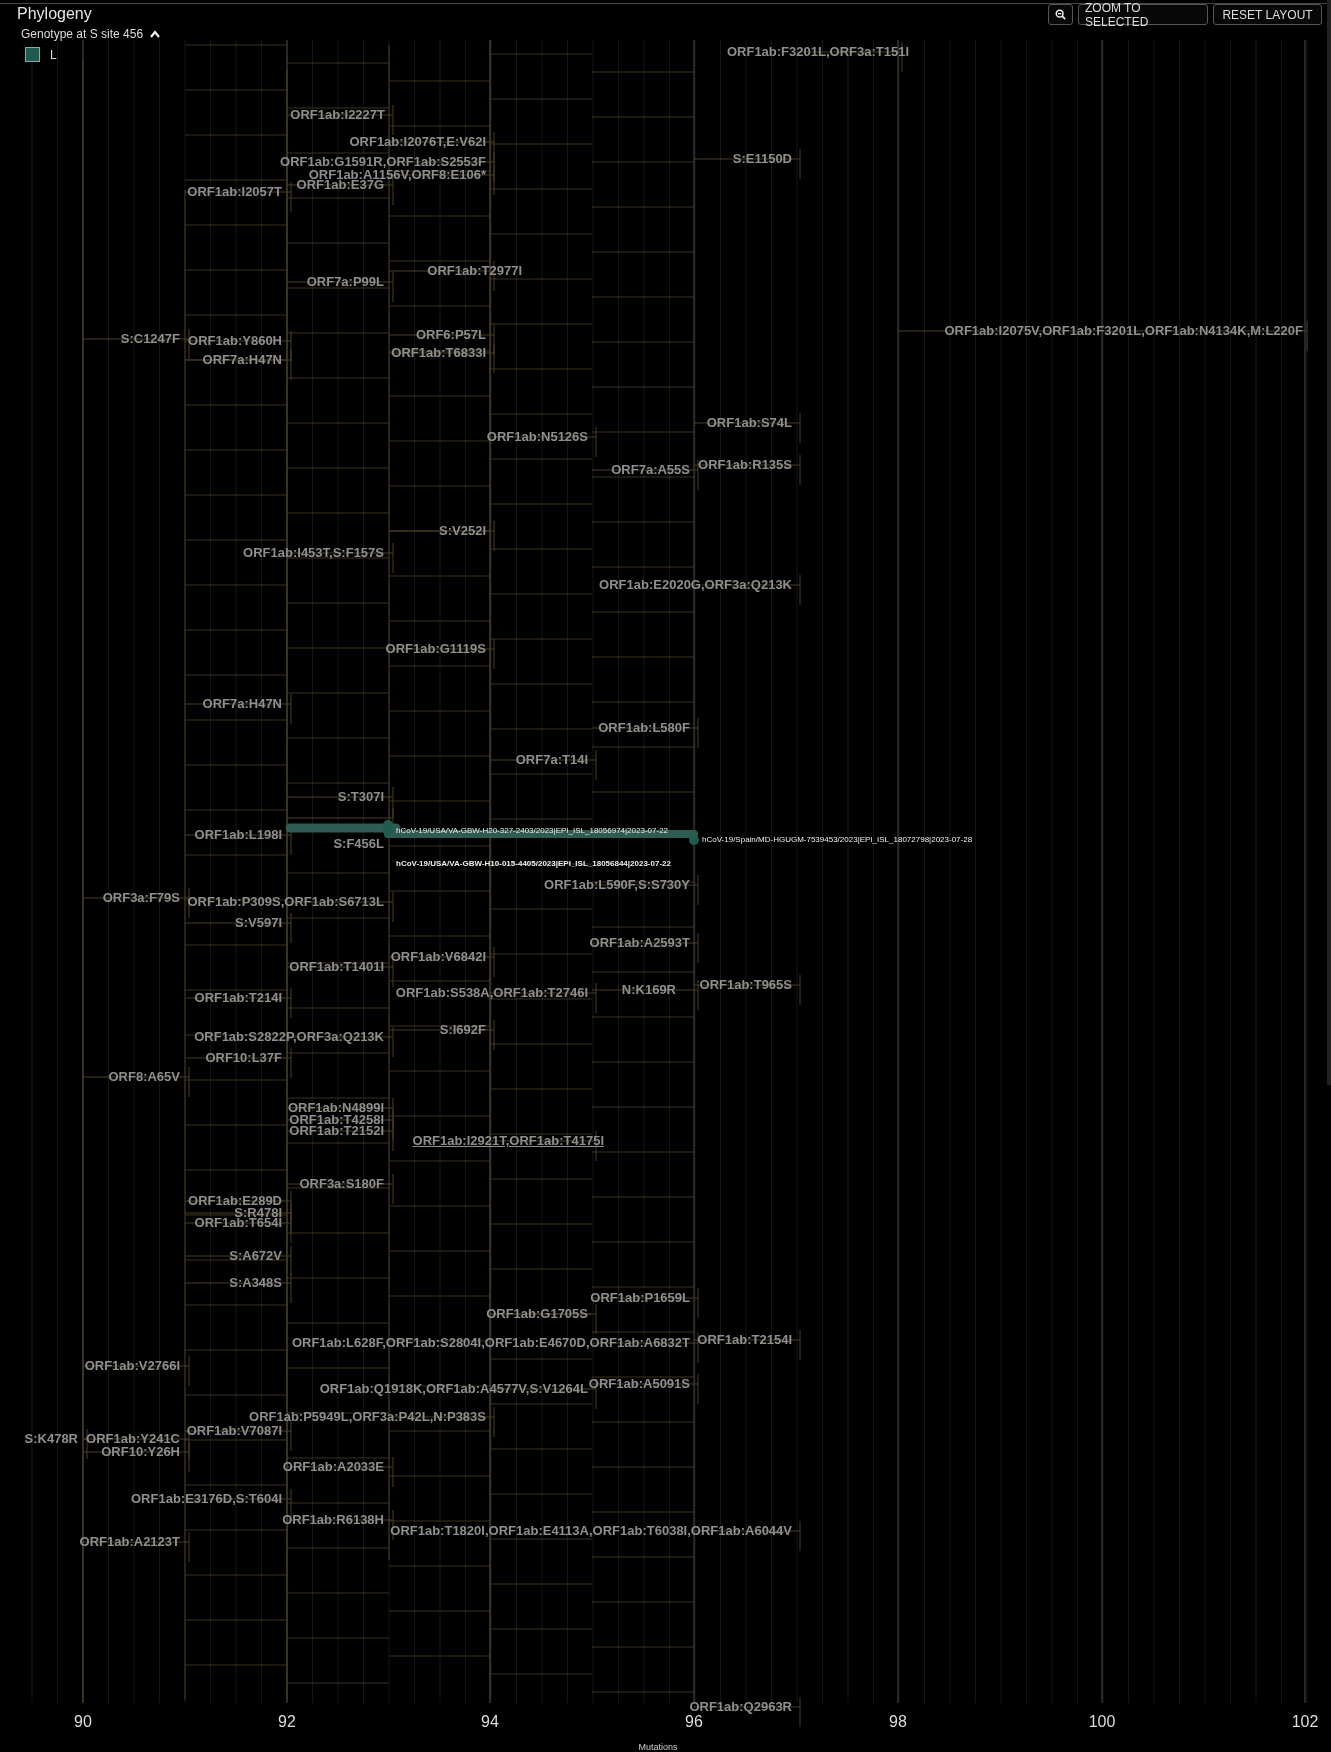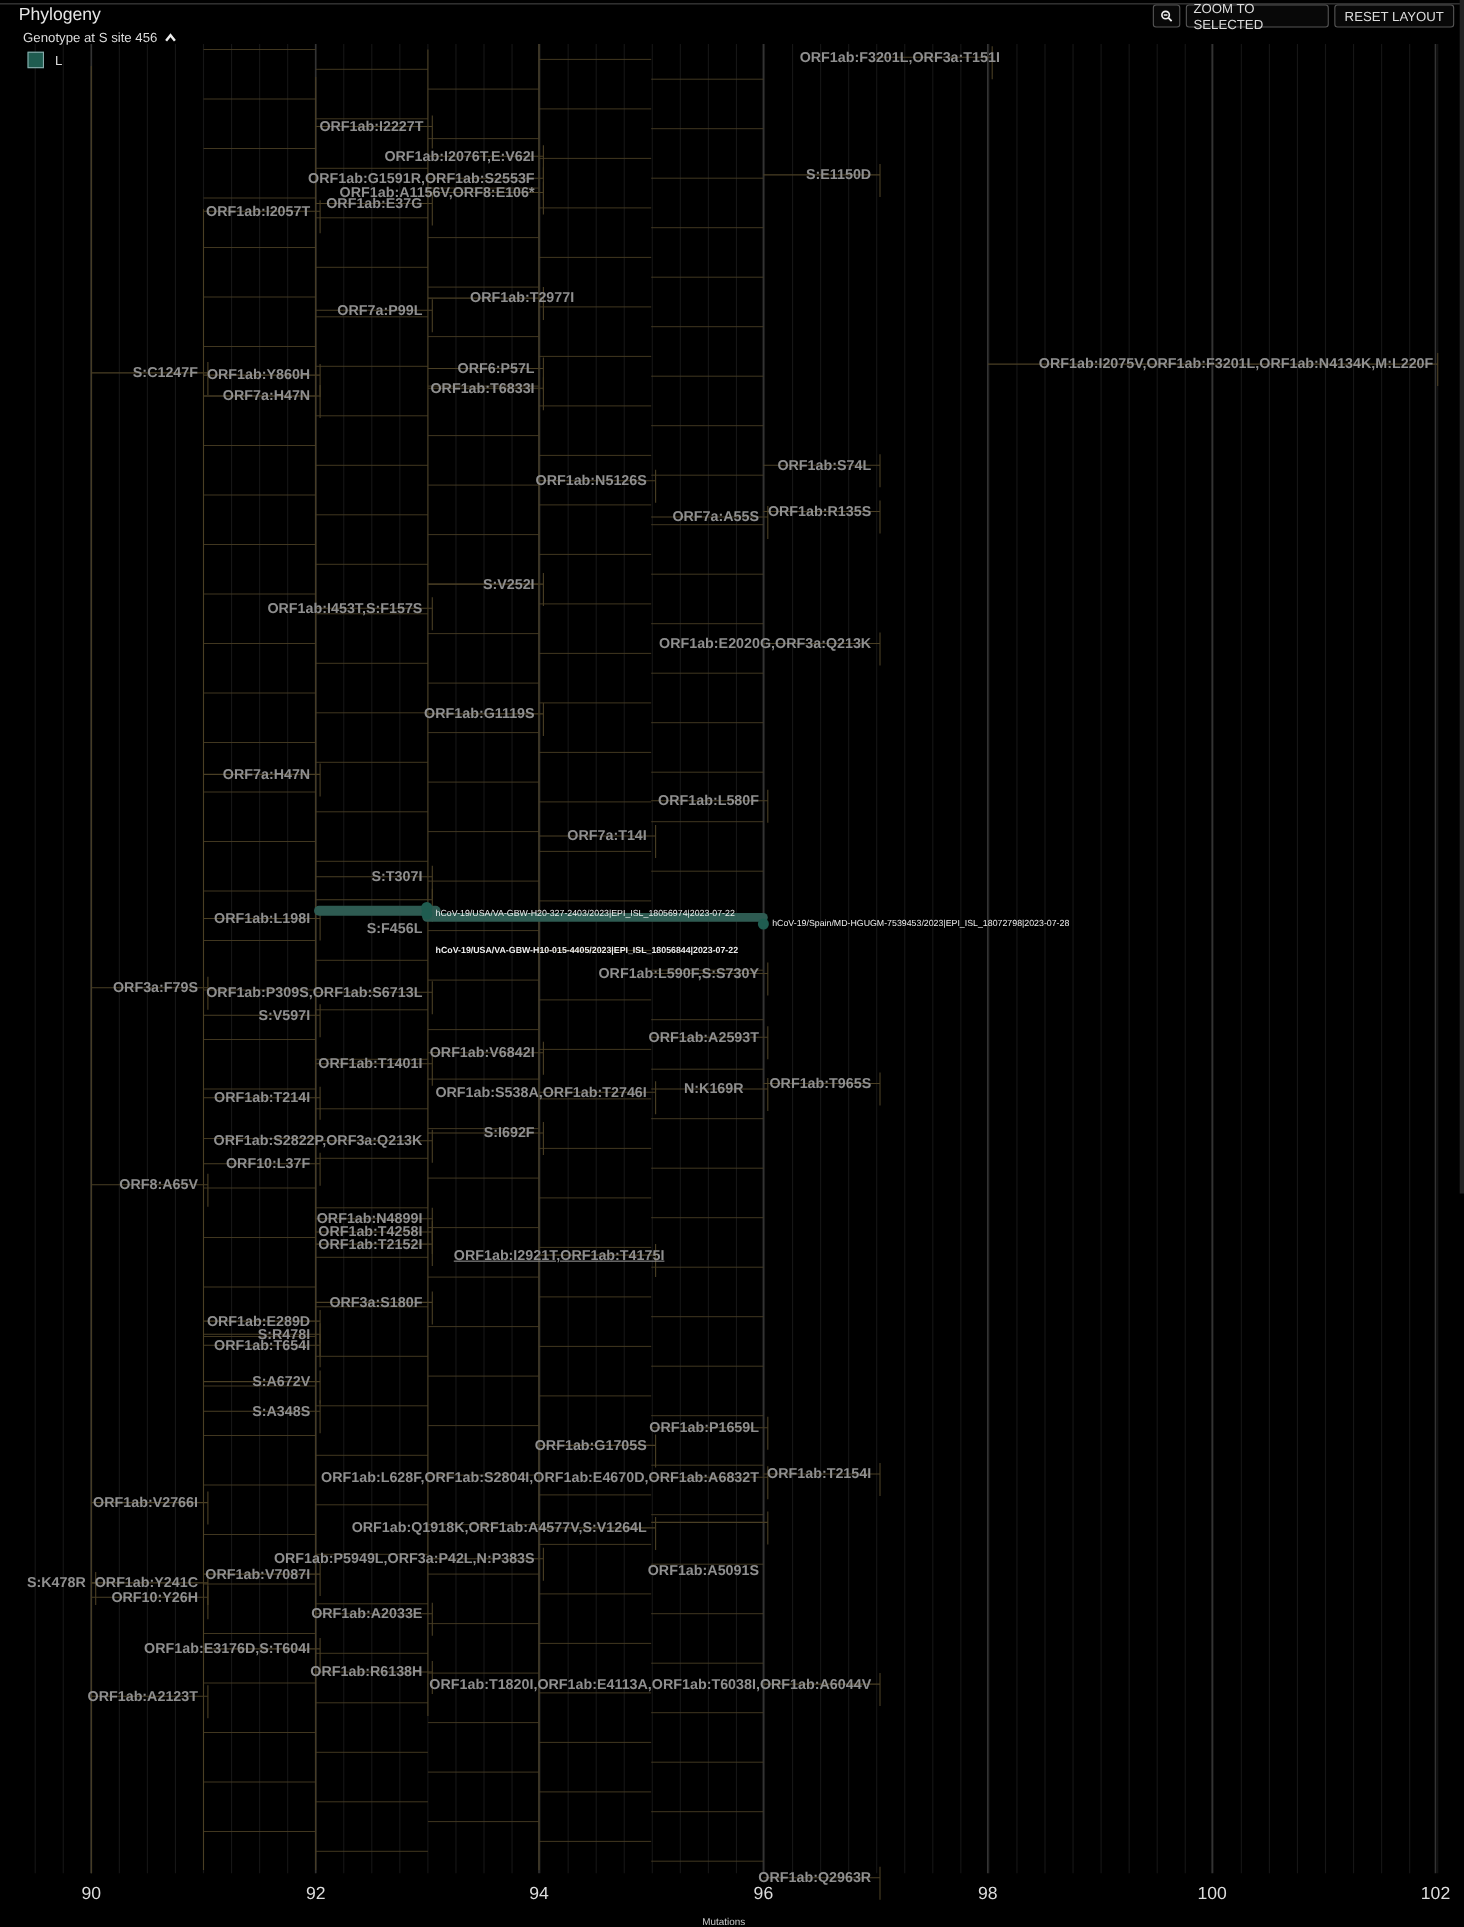--- a/index.html
+++ b/index.html
@@ -508,21 +508,21 @@
     <div class="blabel" style="left: 282px; top: 1194px;">ORF1ab:E289D</div>
     <div class="blabel" style="left: 282px; top: 1206px;">S:R478I</div>
     <div class="blabel" style="left: 282px; top: 1216px;">ORF1ab:T654I</div>
     <div class="blabel" style="left: 282px; top: 1249px;">S:A672V</div>
     <div class="blabel" style="left: 282px; top: 1276px;">S:A348S</div>
     <div class="blabel" style="left: 690px; top: 1291px;">ORF1ab:P1659L</div>
     <div class="blabel" style="left: 588px; top: 1307px;">ORF1ab:G1705S</div>
     <div class="blabel" style="left: 690px; top: 1336px;">ORF1ab:L628F,ORF1ab:S2804I,ORF1ab:E4670D,ORF1ab:A6832T</div>
     <div class="blabel" style="left: 792px; top: 1333px;">ORF1ab:T2154I</div>
     <div class="blabel" style="left: 180px; top: 1359px;">ORF1ab:V2766I</div>
-    <div class="blabel" style="left: 690px; top: 1377px; margin-top: 44px;">ORF1ab:A5091S</div>
+    <div class="blabel" style="left: 690px; top: 1377px;">ORF1ab:A5091S</div>
     <div class="blabel" style="left: 588px; top: 1382px;">ORF1ab:Q1918K,ORF1ab:A4577V,S:V1264L</div>
     <div class="blabel" style="left: 486px; top: 1410px;">ORF1ab:P5949L,ORF3a:P42L,N:P383S</div>
     <div class="blabel" style="left: 282px; top: 1424px;">ORF1ab:V7087I</div>
     <div class="blabel" style="left: 78px; top: 1432px;">S:K478R</div>
     <div class="blabel" style="left: 180px; top: 1432px;">ORF1ab:Y241C</div>
     <div class="blabel" style="left: 180px; top: 1445px;">ORF10:Y26H</div>
     <div class="blabel" style="left: 384px; top: 1460px;">ORF1ab:A2033E</div>
     <div class="blabel" style="left: 282px; top: 1492px;">ORF1ab:E3176D,S:T604I</div>
     <div class="blabel" style="left: 384px; top: 1513px;">ORF1ab:R6138H</div>
     <div class="blabel" style="left: 792px; top: 1524px;">ORF1ab:T1820I,ORF1ab:E4113A,ORF1ab:T6038I,ORF1ab:A6044V</div>

